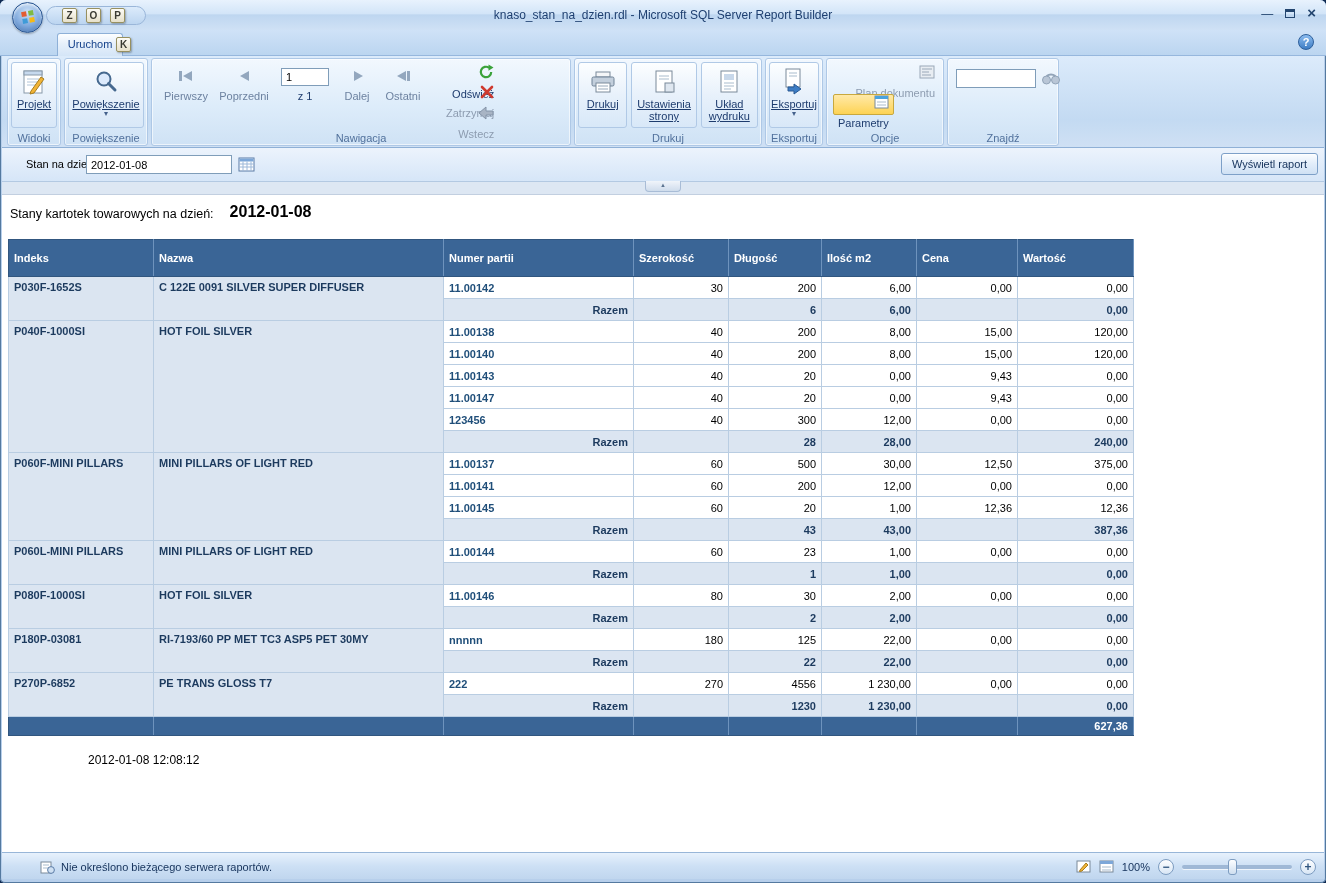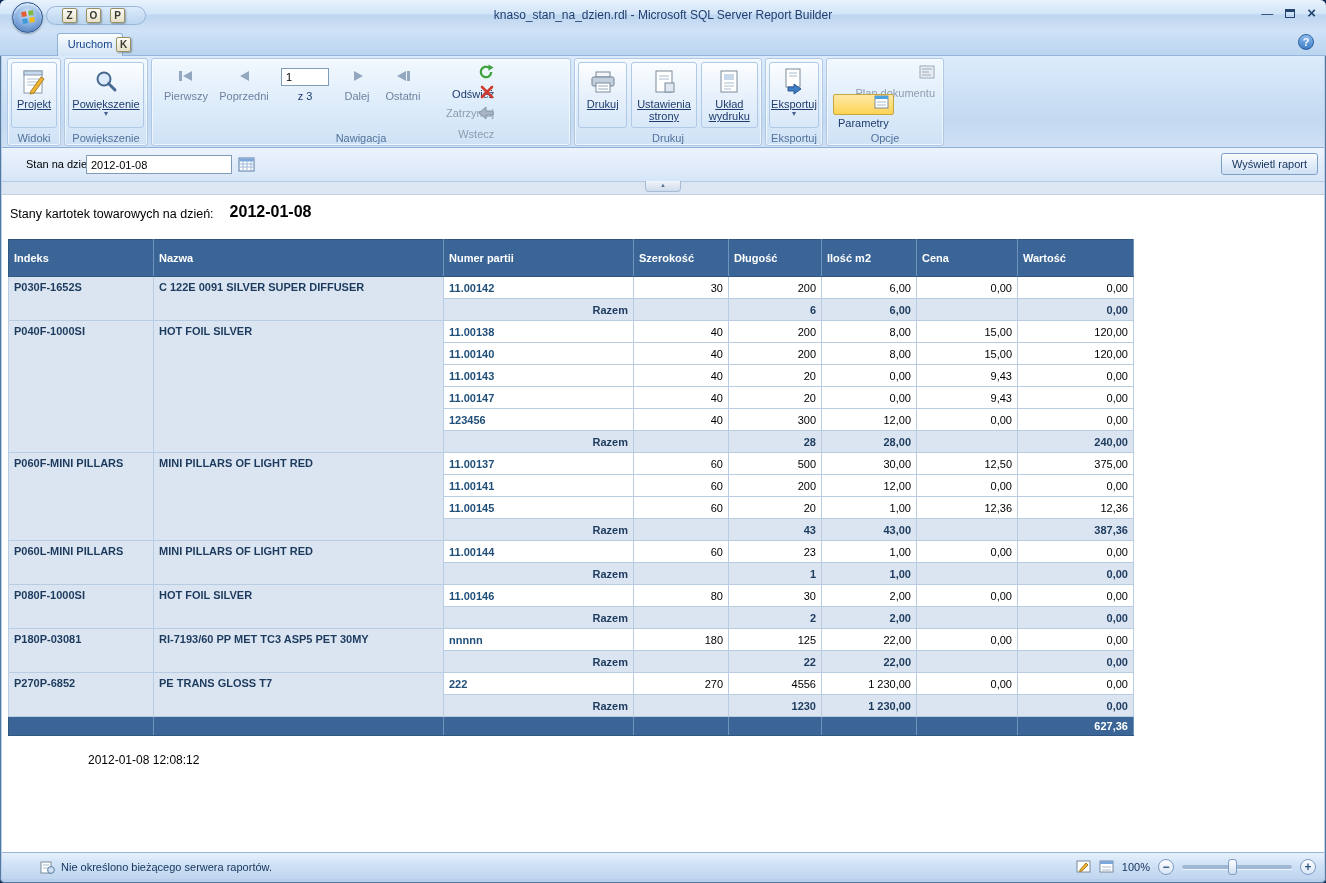--- a/index.html
+++ b/index.html
@@ -200,21 +200,21 @@
           <span class="blabel">Pierwszy</span>
         </div>
         <div class="navbtn" style="width:60px;">
           <span><svg width="16" height="16">
                 <polygon points="13,3 13,13 4,8" fill="#93a7be"></polygon>
               </svg></span>
           <span class="blabel">Poprzedni</span>
         </div>
         <div class="pagebox" style="width:62px;">
           <input value="1" style="">
-          <span class="of">z 3</span>
+          <span class="of">z 1</span>
         </div>
         <div class="navbtn" style="width:42px;">
           <span><svg width="16" height="16">
                 <polygon points="5,3 5,13 14,8" fill="#93a7be"></polygon>
               </svg></span>
           <span class="blabel">Dalej</span>
         </div>
         <div class="navbtn" style="width:50px;">
           <span><svg width="18" height="16">
                 <polygon points="3,3 3,13 12,8" transform="rotate(180 7.5 8)" fill="#93a7be"></polygon>
@@ -323,20 +323,33 @@
                 <rect x="1" y="1" width="13" height="3" fill="#4aa3df"></rect>
                 <line x1="3" y1="7" x2="12" y2="7" stroke="#aabbcc"></line>
                 <line x1="3" y1="10" x2="12" y2="10" stroke="#aabbcc"></line>
               </svg></span>
           <span>Parametry</span>
         </div>
       </div>
       <div class="rgroup-label">Opcje</div>
     </div>
 
+    <div class="rgroup" style="width:112px;">
+      <div class="rgroup-body">
+        <div class="findwrap">
+          <input value="" style="">
+          <span style="padding-top:3px;"><svg width="20" height="13">
+                <circle cx="5.5" cy="8" r="4" fill="#b9c6d6" stroke="#92a4b8"></circle>
+                <circle cx="14.5" cy="8" r="4" fill="#b9c6d6" stroke="#92a4b8"></circle>
+                <path d="M5.5 4 Q10 1 14.5 4" fill="none" stroke="#92a4b8" stroke-width="2"></path>
+              </svg></span>
+        </div>
+      </div>
+      <div class="rgroup-label">Znajdź</div>
+    </div>
 
   </div>
 
   <div class="parambar">
     <span class="plabel">Stan na dzień</span>
     <input class="date" value="2012-01-08" style="">
     <span class="cal-btn">
       <svg width="17" height="16">
           <rect x="1" y="2" width="15" height="13" fill="#fff" stroke="#5a7ba6"></rect>
           <rect x="1.5" y="2.5" width="14" height="3" fill="#7da7d8"></rect>

